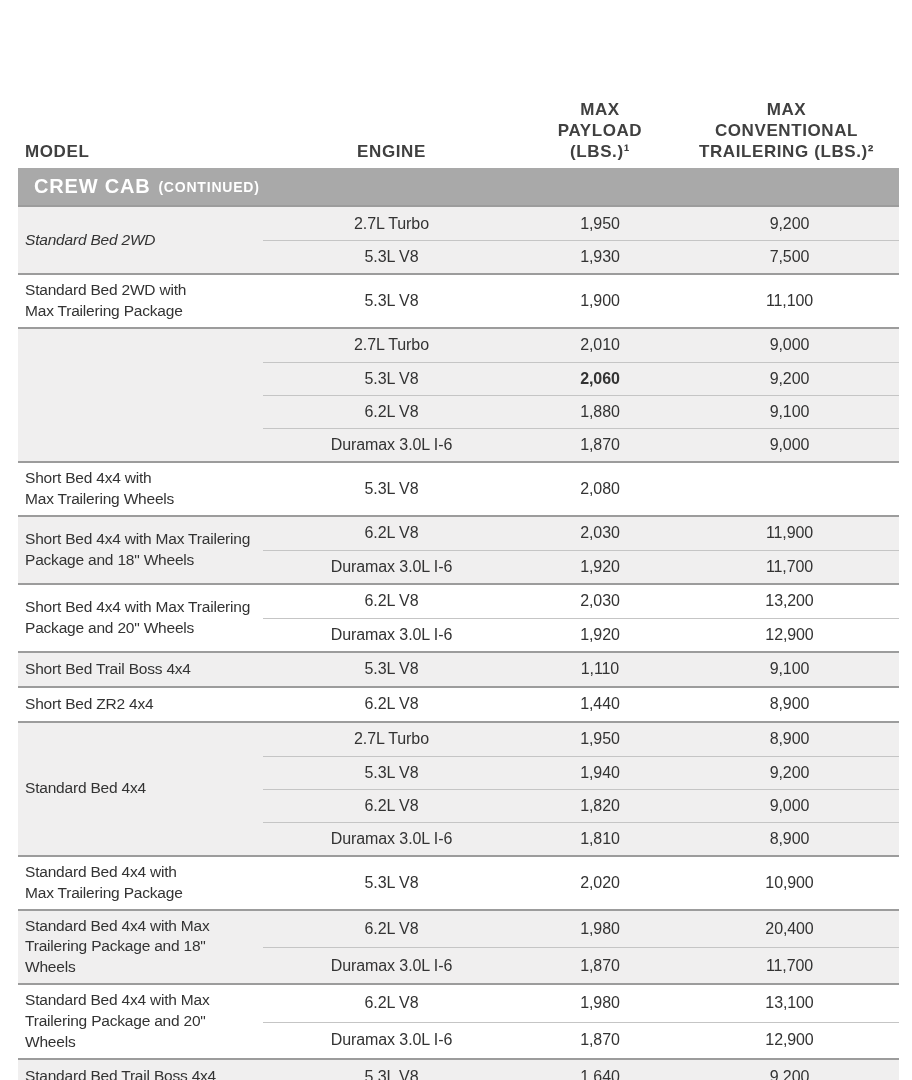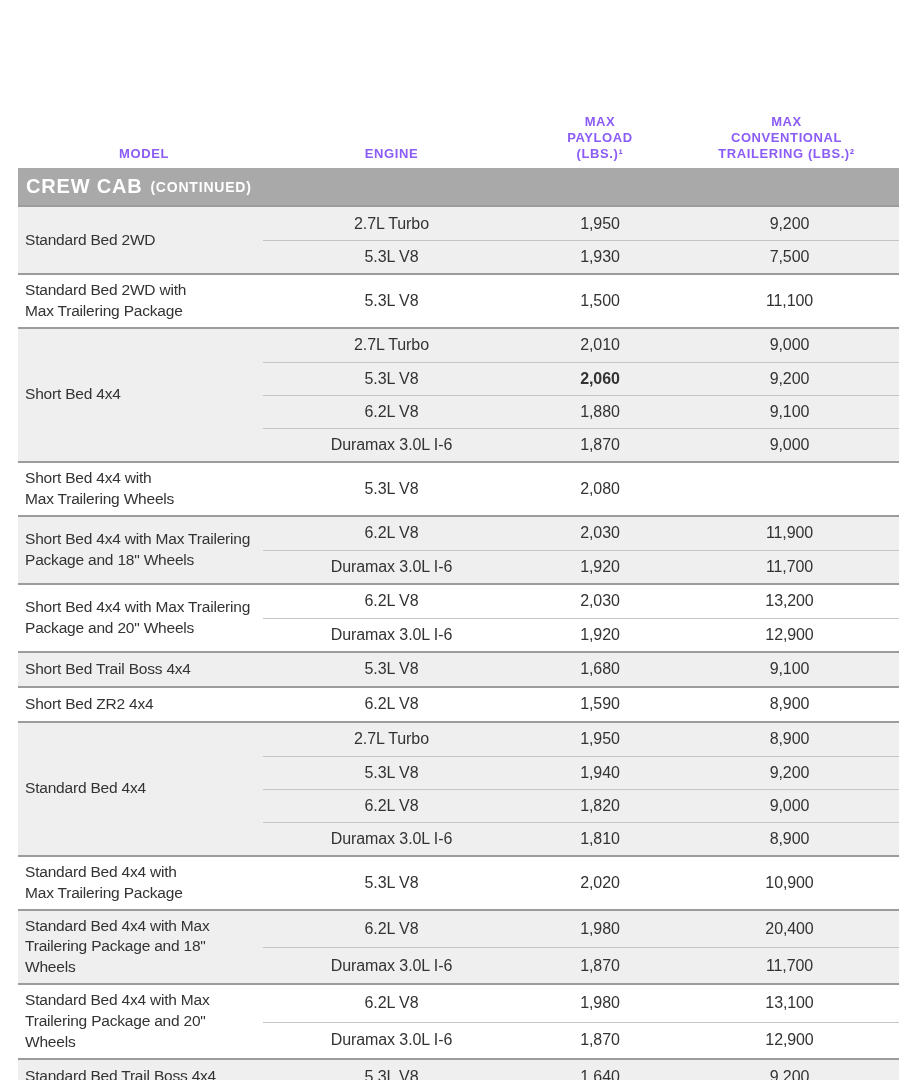--- a/index.html
+++ b/index.html
@@ -7,31 +7,31 @@
   body { font-family: "Liberation Sans", "DejaVu Sans", sans-serif; }
   .sheet { position: relative; width: 912px; height: 1080px; overflow: hidden; background: #ffffff; }
   .table-wrap { position: absolute; left: 18px; top: 85px; width: 881px; }
 
   
   .grid-cols { display: grid; grid-template-columns: 245px 257px 160px 219px; }
 
   
   .head-grid { height: 83px; align-items: end; }
   .head-cell {
-    font-weight: 700; font-size: 13px; letter-spacing: 0.6px; color: #8b5cf6;
+    font-weight: 700; font-size: 17px; letter-spacing: 0.6px; color: #404040;
     line-height: 1.24; padding-bottom: 6px; white-space: pre-line;
   }
-  .head-model { text-align: center; padding-left: 7px; }
+  .head-model { text-align: left; padding-left: 7px; }
   .head-center { text-align: center; }
   .head-trailering { padding-right: 6px; }
 
   
   .band {
     height: 37px; background: #a9a9a9; color: #ffffff;
-    display: flex; align-items: center; padding-left: 8px;
+    display: flex; align-items: center; padding-left: 16px;
   }
   .band-title { font-size: 20px; font-weight: 700; letter-spacing: 0.8px; }
   .band-suffix { font-size: 14px; font-weight: 700; letter-spacing: 0.8px; margin-left: 8px; }
 
   
   .groups { border-bottom: 2px solid #9c9c9c; }
   .group { border-top: 2px solid #9c9c9c; grid-auto-rows: minmax(33px, auto); }
   .group.stripe { background: #f0efef; }
   .cell {
     display: flex; align-items: center; min-height: 33px;
@@ -62,37 +62,36 @@
 TRAILERING (LBS.)²</div>
     </div>
 
     <div class="band">
       <span class="band-title">CREW CAB</span>
       <span class="band-suffix">(CONTINUED)</span>
     </div>
 
     <div class="groups">
         <div class="grid-cols group stripe">
-          <div class="cell model-cell" style="grid-row: 1 / span 2;">Standard Bed 2WD</div>
+          <div class="cell model-cell" style="grid-row: 1 / span 2; font-style: italic;">Standard Bed 2WD</div>
           <div class="cell engine-cell" style="grid-area: 1 / 2;">2.7L Turbo</div>
           <div class="cell payload-cell" style="grid-area: 1 / 3;">1,950</div>
           <div class="cell trailering-cell" style="grid-area: 1 / 4;">9,200</div>
           <div class="cell engine-cell rowline" style="grid-area: 2 / 2;">5.3L V8</div>
           <div class="cell payload-cell rowline" style="grid-area: 2 / 3;">1,930</div>
           <div class="cell trailering-cell rowline" style="grid-area: 2 / 4;">7,500</div>
         </div>
         <div class="grid-cols group">
           <div class="cell model-cell" style="grid-row: 1 / span 1;">Standard Bed 2WD with
 Max Trailering Package</div>
           <div class="cell engine-cell" style="grid-area: 1 / 2;">5.3L V8</div>
-          <div class="cell payload-cell" style="grid-area: 1 / 3;">1,500</div>
+          <div class="cell payload-cell" style="grid-area: 1 / 3;">1,900</div>
           <div class="cell trailering-cell" style="grid-area: 1 / 4;">11,100</div>
         </div>
         <div class="grid-cols group stripe">
-          <div class="cell model-cell" style="grid-row: 1 / span 4;">Short Bed 4x4</div>
           <div class="cell engine-cell" style="grid-area: 1 / 2;">2.7L Turbo</div>
           <div class="cell payload-cell" style="grid-area: 1 / 3;">2,010</div>
           <div class="cell trailering-cell" style="grid-area: 1 / 4;">9,000</div>
           <div class="cell engine-cell rowline" style="grid-area: 2 / 2;">5.3L V8</div>
           <div class="cell payload-cell rowline" style="grid-area: 2 / 3; font-weight: bold;">2,060</div>
           <div class="cell trailering-cell rowline" style="grid-area: 2 / 4;">9,200</div>
           <div class="cell engine-cell rowline" style="grid-area: 3 / 2;">6.2L V8</div>
           <div class="cell payload-cell rowline" style="grid-area: 3 / 3;">1,880</div>
           <div class="cell trailering-cell rowline" style="grid-area: 3 / 4;">9,100</div>
           <div class="cell engine-cell rowline" style="grid-area: 4 / 2;">Duramax 3.0L I-6</div>
@@ -121,27 +120,27 @@
           <div class="cell engine-cell" style="grid-area: 1 / 2;">6.2L V8</div>
           <div class="cell payload-cell" style="grid-area: 1 / 3;">2,030</div>
           <div class="cell trailering-cell" style="grid-area: 1 / 4;">13,200</div>
           <div class="cell engine-cell rowline" style="grid-area: 2 / 2;">Duramax 3.0L I-6</div>
           <div class="cell payload-cell rowline" style="grid-area: 2 / 3;">1,920</div>
           <div class="cell trailering-cell rowline" style="grid-area: 2 / 4;">12,900</div>
         </div>
         <div class="grid-cols group stripe">
           <div class="cell model-cell" style="grid-row: 1 / span 1;">Short Bed Trail Boss 4x4</div>
           <div class="cell engine-cell" style="grid-area: 1 / 2;">5.3L V8</div>
-          <div class="cell payload-cell" style="grid-area: 1 / 3;">1,680</div>
+          <div class="cell payload-cell" style="grid-area: 1 / 3;">1,110</div>
           <div class="cell trailering-cell" style="grid-area: 1 / 4;">9,100</div>
         </div>
         <div class="grid-cols group">
           <div class="cell model-cell" style="grid-row: 1 / span 1;">Short Bed ZR2 4x4</div>
           <div class="cell engine-cell" style="grid-area: 1 / 2;">6.2L V8</div>
-          <div class="cell payload-cell" style="grid-area: 1 / 3;">1,590</div>
+          <div class="cell payload-cell" style="grid-area: 1 / 3;">1,440</div>
           <div class="cell trailering-cell" style="grid-area: 1 / 4;">8,900</div>
         </div>
         <div class="grid-cols group stripe">
           <div class="cell model-cell" style="grid-row: 1 / span 4;">Standard Bed 4x4</div>
           <div class="cell engine-cell" style="grid-area: 1 / 2;">2.7L Turbo</div>
           <div class="cell payload-cell" style="grid-area: 1 / 3;">1,950</div>
           <div class="cell trailering-cell" style="grid-area: 1 / 4;">8,900</div>
           <div class="cell engine-cell rowline" style="grid-area: 2 / 2;">5.3L V8</div>
           <div class="cell payload-cell rowline" style="grid-area: 2 / 3;">1,940</div>
           <div class="cell trailering-cell rowline" style="grid-area: 2 / 4;">9,200</div>

